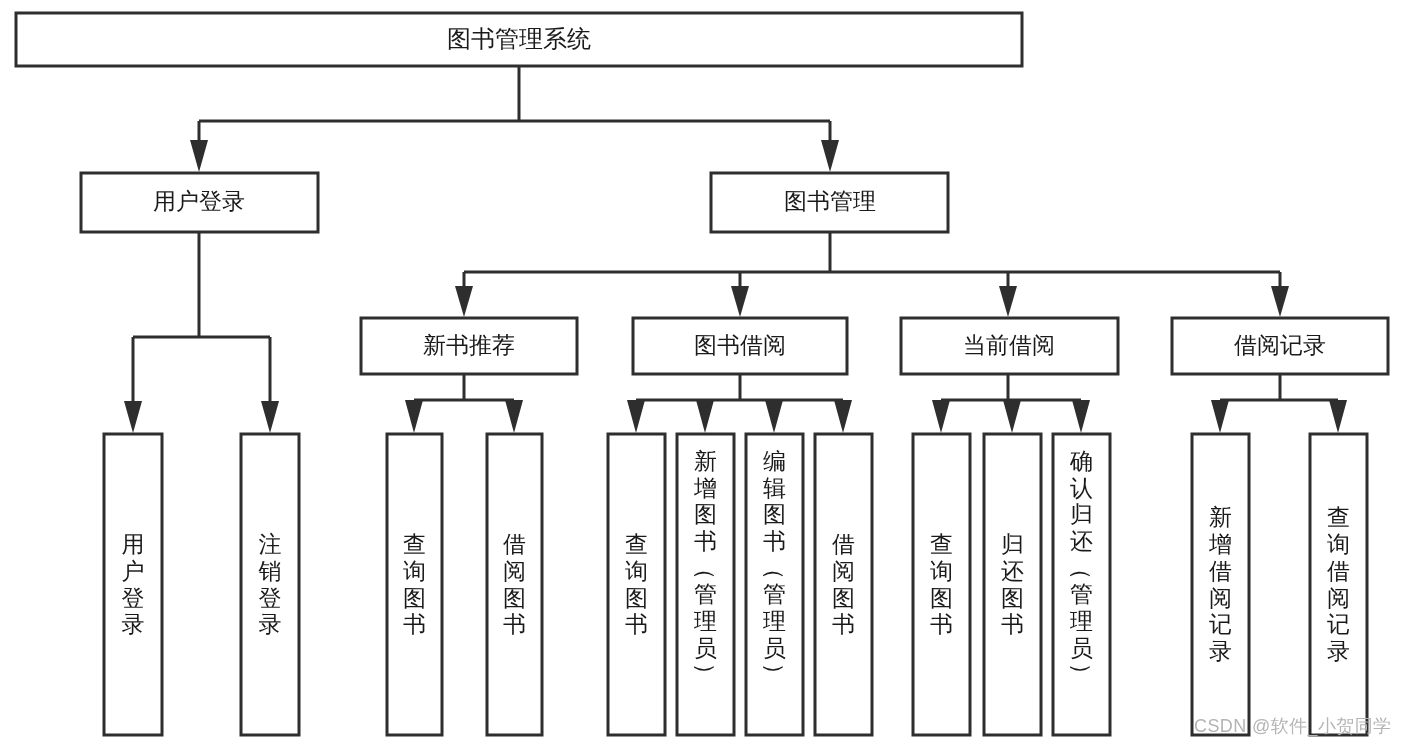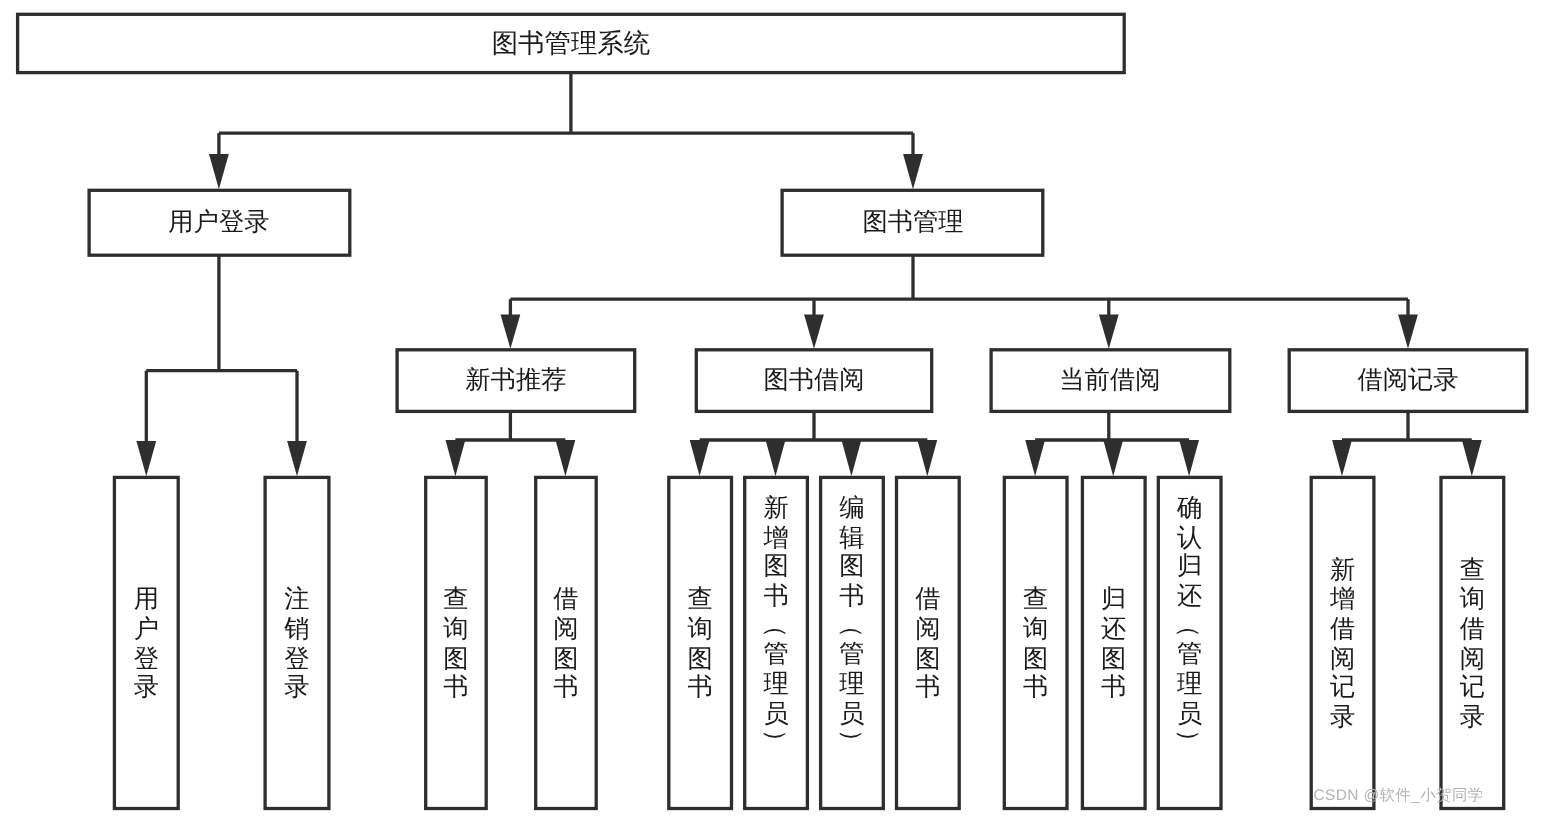--- a/index.html
+++ b/index.html
@@ -77,21 +77,21 @@
   }
   .leaf-label span.rot {
     display: block;
     transform: rotate(90deg);
   }
   .watermark {
     position: absolute;
     left: 1194px;
     top: 714px;
     font-family: "Liberation Sans", "DejaVu Sans", sans-serif;
-    font-size: 14px;
+    font-size: 18px;
     color: #b4b4b4;
     white-space: nowrap;
     letter-spacing: 0.4px;
   }
 </style>
 </head>
 <body>
 
 <div id="diagram-root">
 

